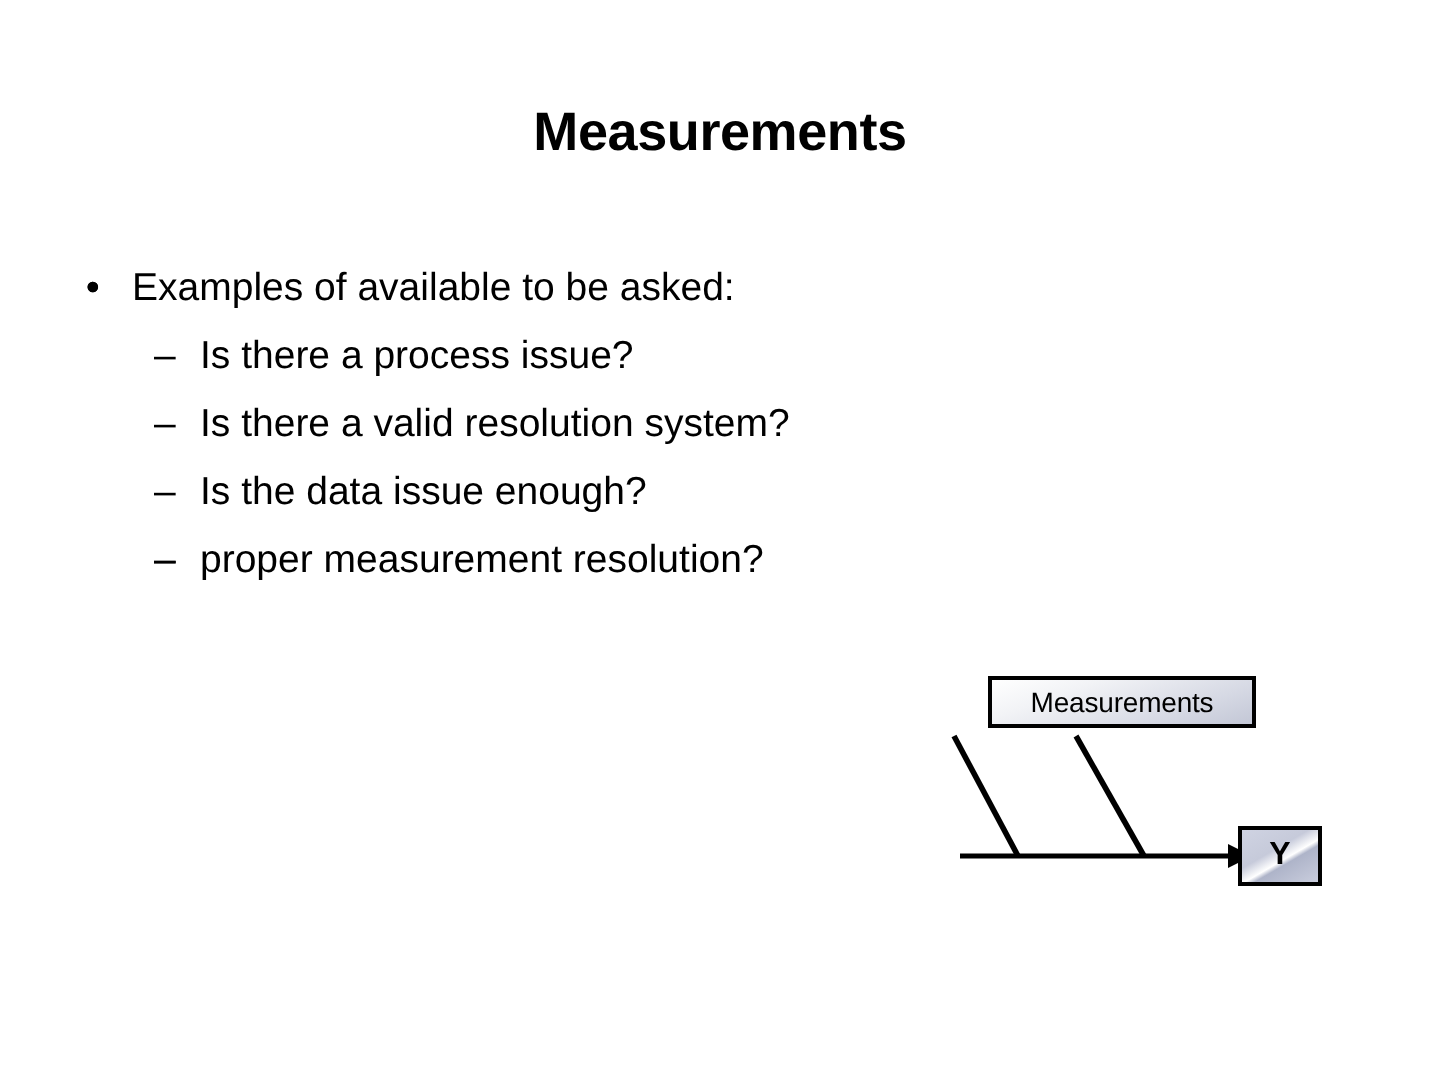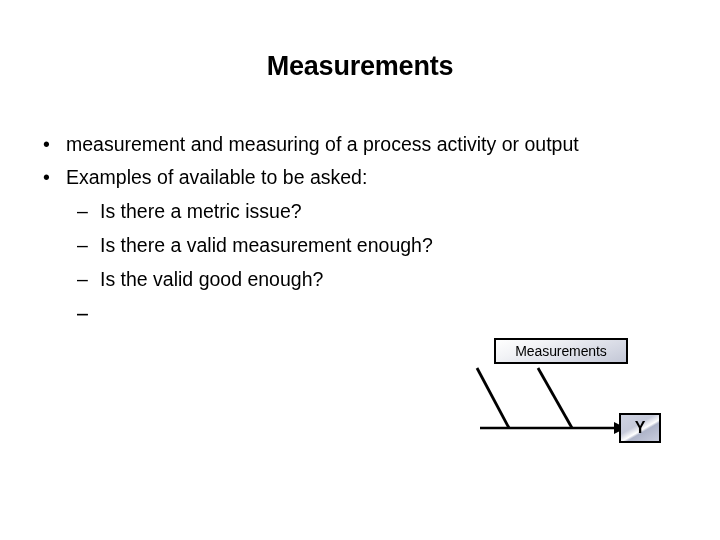--- a/index.html
+++ b/index.html
@@ -129,49 +129,49 @@
 <body>
 
 <div id="slide">
 
   <div id="slide-title">Measurements</div>
 
   <div id="body-block">
 
     <div class="lvl1">
       <span class="bullet">•</span>
-      <span class="cont">measurement and measuring of a process activity or output</span>
     </div>
 
     <div class="lvl1">
       <span class="bullet">•</span>
       <span class="cont">Examples of available to be asked:</span>
     </div>
 
     <div class="lvl2">
       <span class="dash">–</span>
-      <span class="wrap">Is there a metric issue?</span>
+      <span class="wrap">Is there a process issue?</span>
     </div>
 
     <div class="lvl2">
       <span class="dash">–</span>
-      <span class="wrap">Is there a valid measurement enough?</span>
+      <span class="wrap">Is there a valid resolution system?</span>
     </div>
 
     <div class="lvl2">
       <span class="dash">–</span>
-      <span class="wrap">Is the valid good enough?</span>
+      <span class="wrap">Is the data issue enough?</span>
     </div>
 
     <div class="lvl2">
       <span class="dash">–</span>
     </div>
 
     <div class="lvl2">
       <span class="dash">–</span>
+      <span class="wrap">proper measurement resolution?</span>
     </div>
 
   </div>
 
   <div id="fishbone">
 
     <svg width="250" height="120" viewBox="0 0 250 120">
 
       <line x1="18" y1="98" x2="158" y2="98" stroke="#000000" stroke-width="2.6"></line>
 

